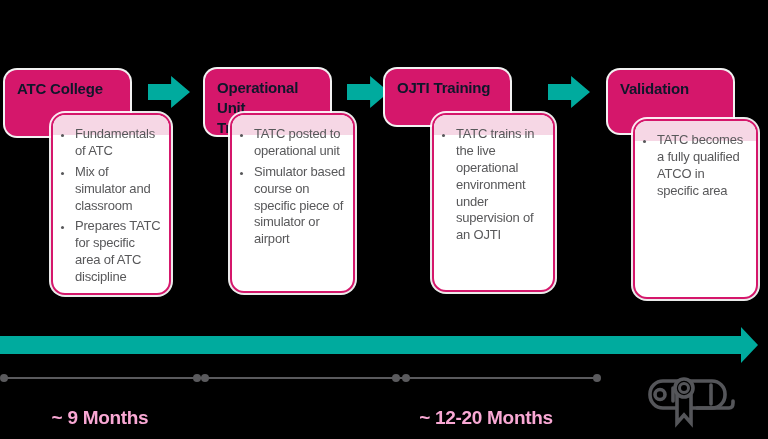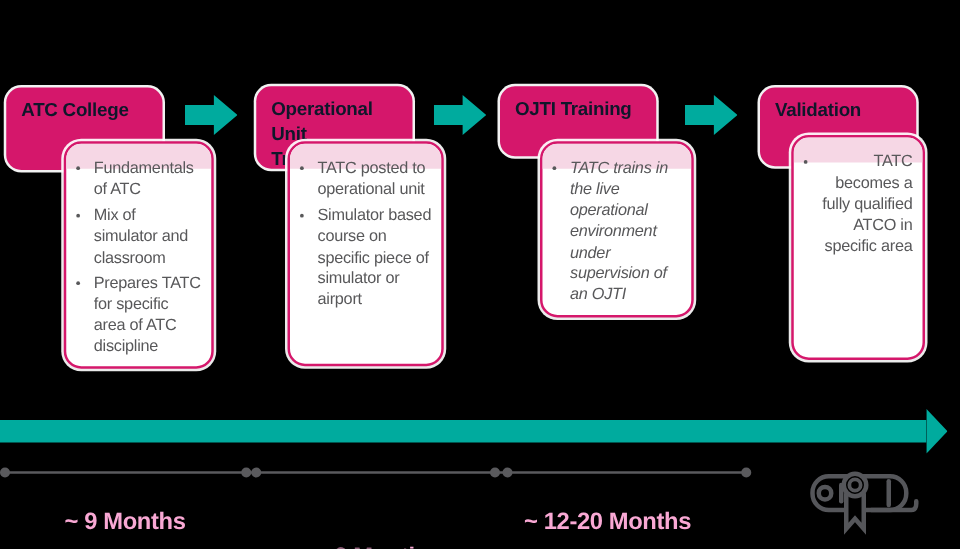--- a/index.html
+++ b/index.html
@@ -81,36 +81,36 @@
   <div class="stage-body" style="left:230px;top:113px;width:125px;height:180px;">
     <div class="band"></div>
     <ul>
       <li>TATC posted to operational unit</li>
       <li>Simulator based course on specific piece of simulator or airport</li>
     </ul>
   </div>
 
   <div class="flow-arrow" style="left:347px;top:76px;"></div>
 
-  <div class="stage-header" style="left:400px;top:69px;width:125px;height:56px;">
+  <div class="stage-header" style="left:385px;top:69px;width:125px;height:56px;">
     <div class="stage-title">OJTI Training</div>
   </div>
-  <div class="stage-body" style="left:432px;top:113px;width:123px;height:141px;font-style:italic;">
+  <div class="stage-body" style="left:432px;top:113px;width:123px;height:179px;">
     <div class="band"></div>
     <ul>
       <li>TATC trains in the live operational environment under supervision of an OJTI</li>
     </ul>
   </div>
 
   <div class="flow-arrow" style="left:548px;top:76px;"></div>
 
   <div class="stage-header" style="left:608px;top:70px;width:125px;height:63px;">
     <div class="stage-title">Validation</div>
   </div>
-  <div class="stage-body" style="left:633px;top:108px;width:107px;height:180px;text-align:right;">
+  <div class="stage-body" style="left:633px;top:119px;width:125px;height:180px;">
     <div class="band"></div>
     <ul>
       <li>TATC becomes a fully qualified ATCO in specific area</li>
     </ul>
   </div>
 
   <div class="timeline-bar"></div>
   <div class="timeline-head"></div>
 
   <div class="duration-line"></div>

